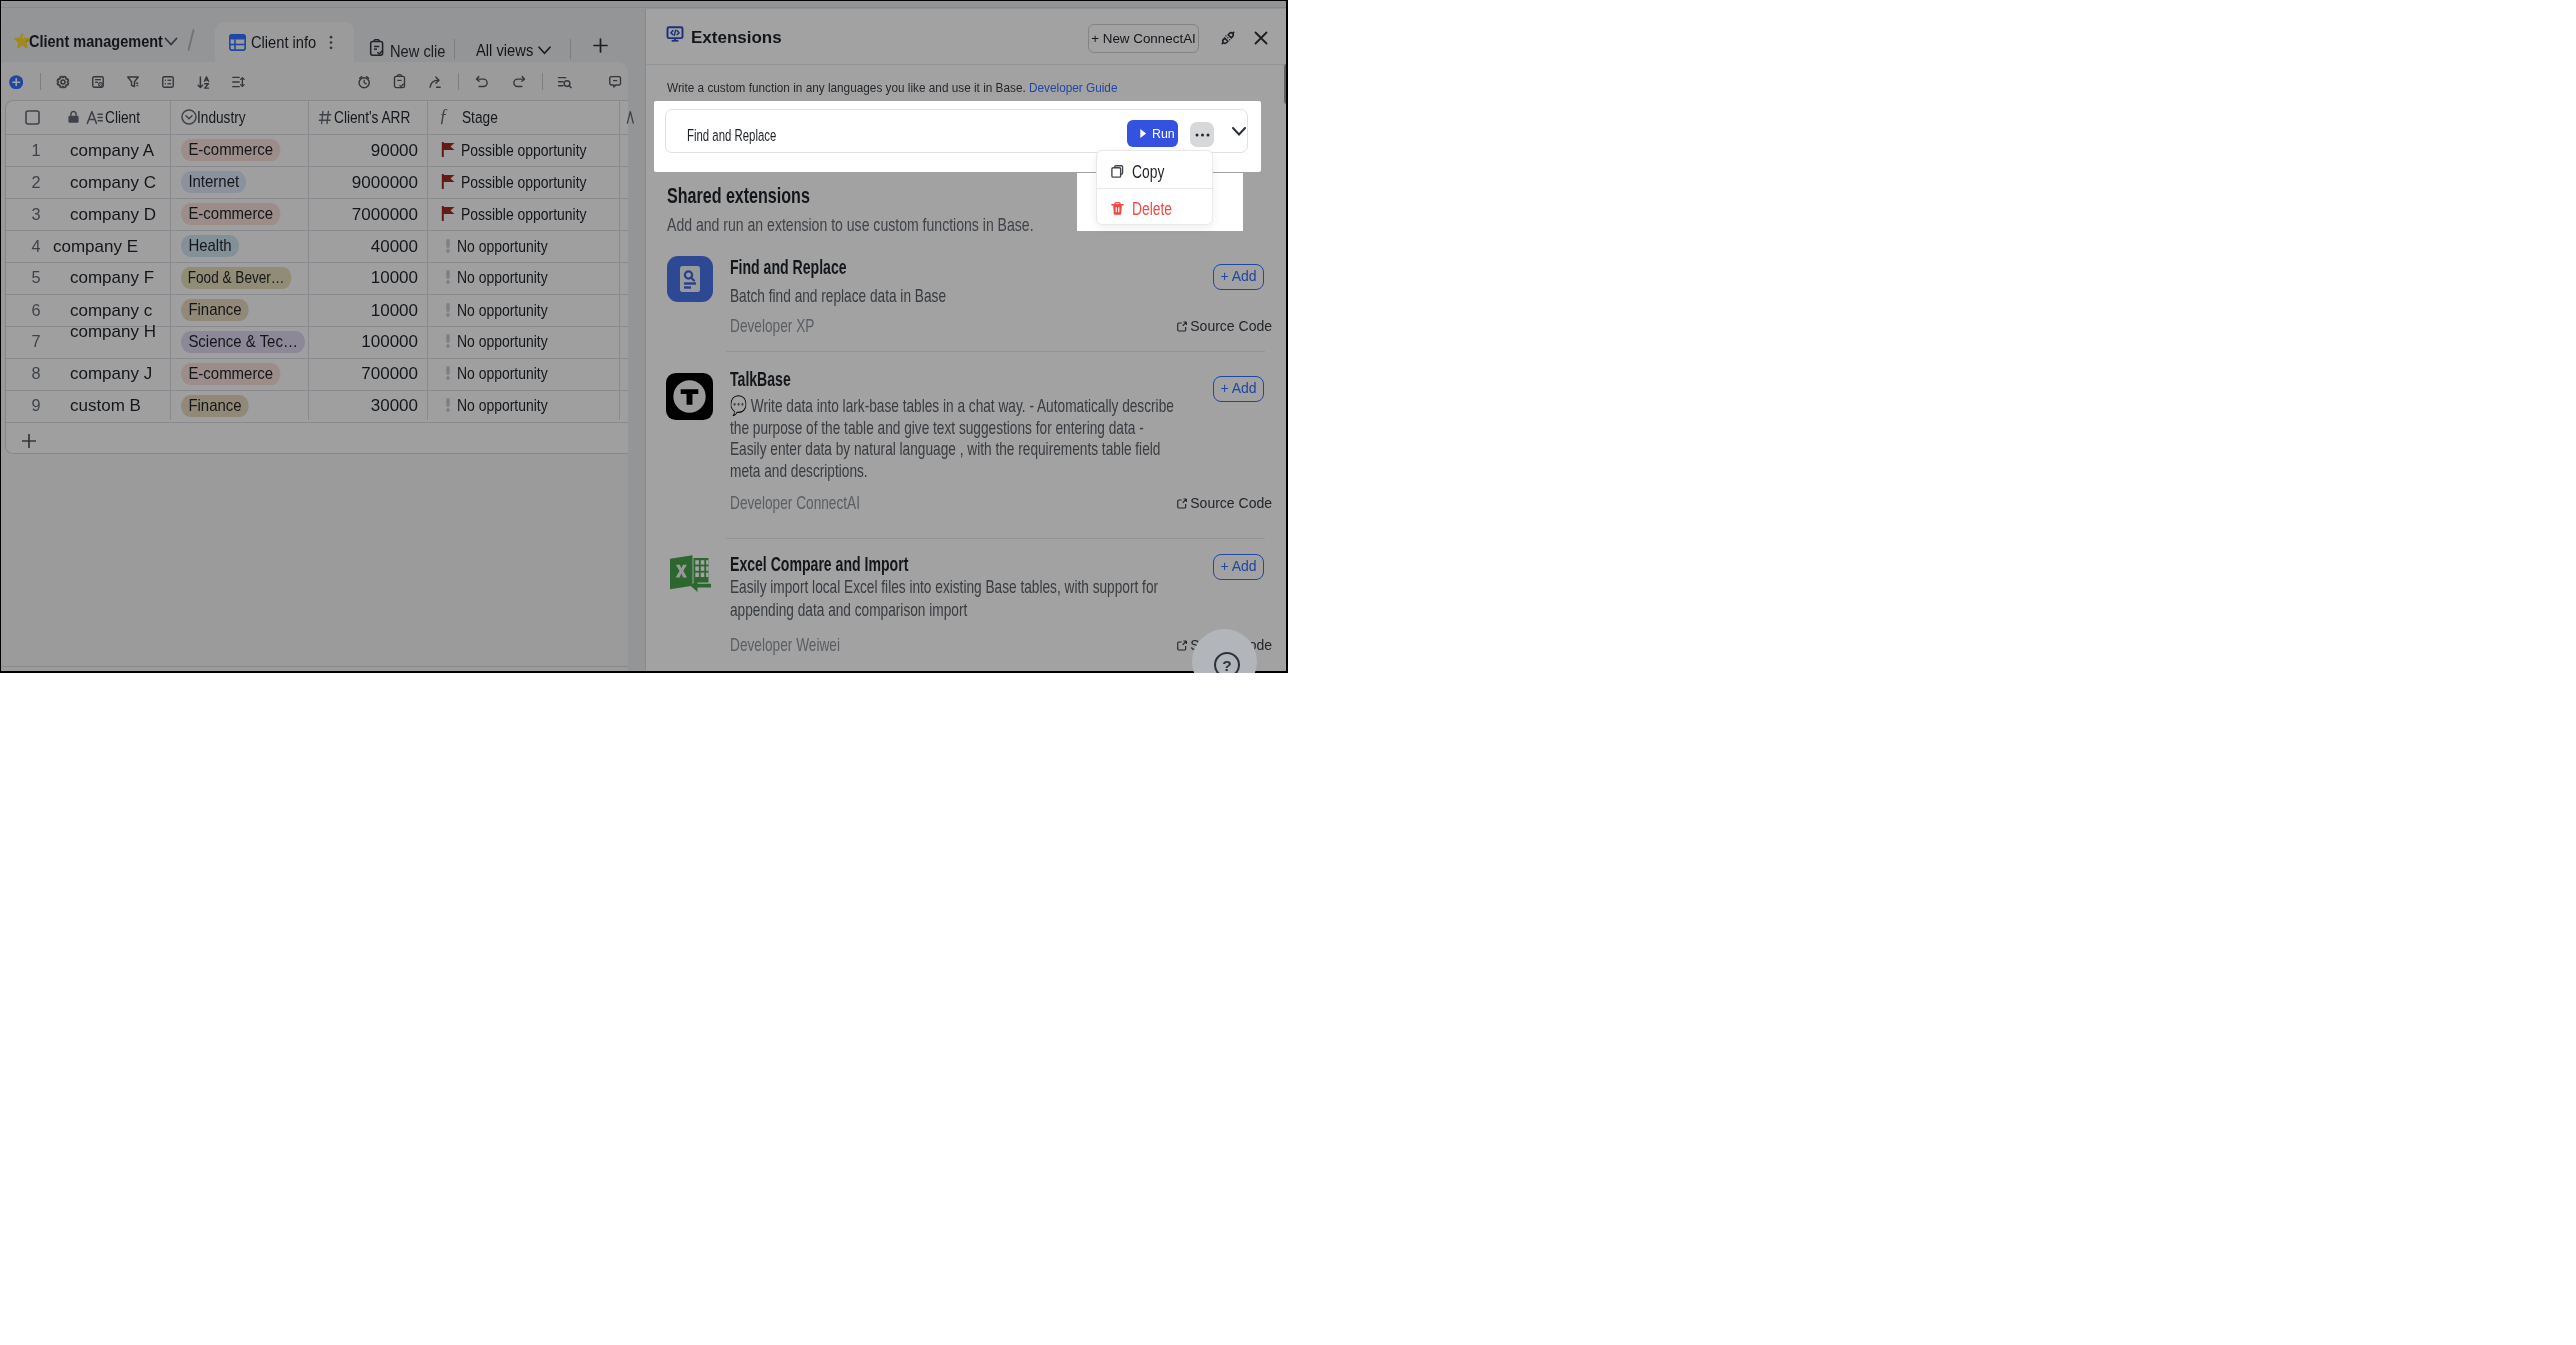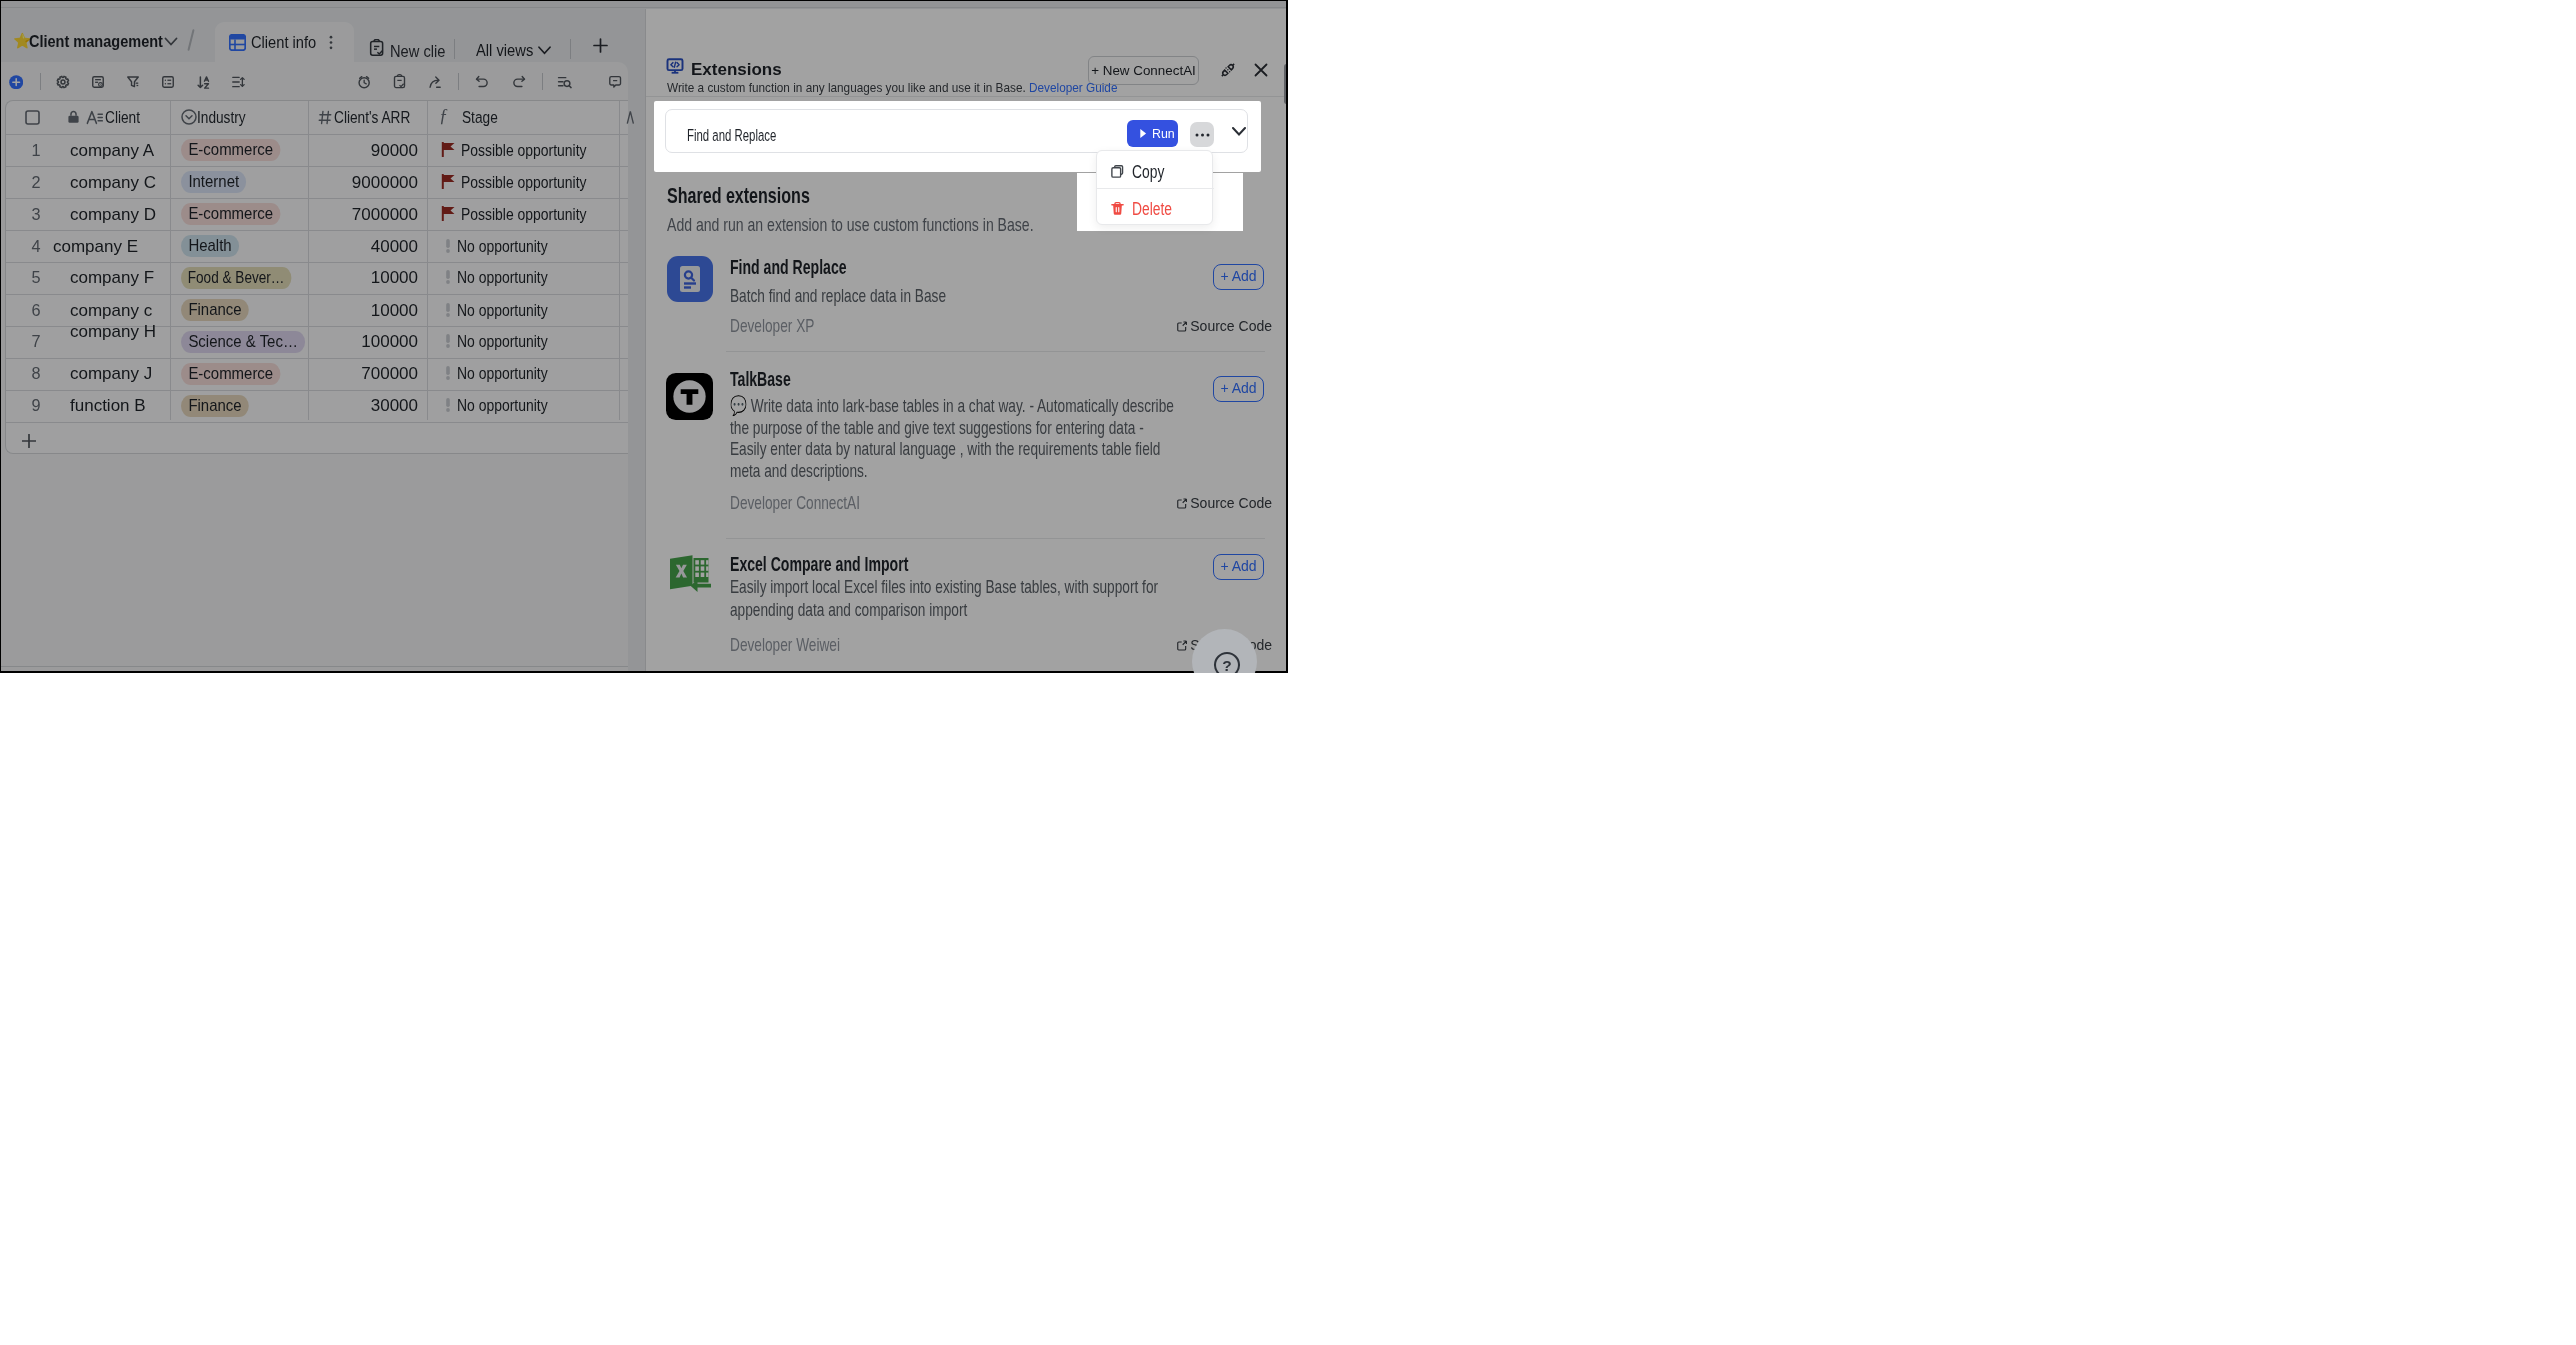--- a/index.html
+++ b/index.html
@@ -26,21 +26,21 @@
 .hline { position:absolute; left:0; width:100%; height:1px; background:#d8dade; }
 .vline { position:absolute; top:0; width:1px; height:320px; background:#d8dade; }
 .rownum { position:absolute; width:30px; text-align:center; font-size:16.3px; color:#646a73; }
 .cell { position:absolute; font-size:17px; color:#1f2329; }
 .num { position:absolute; width:107px; text-align:right; font-size:17px; color:#1f2329; }
 .pill { position:absolute; height:22px; line-height:22px; border-radius:11px; padding:0 8.4px; font-size:17px; color:#1f2329; transform:scaleX(0.88); transform-origin:0 0; white-space:nowrap; }
 .hdrtxt { position:absolute; font-size:16.3px; color:#252a31; transform:scaleX(0.84); transform-origin:0 0; white-space:nowrap; }
 .stagetxt { position:absolute; font-size:17px; color:#1f2329; transform:scaleX(0.82); transform-origin:0 0; white-space:nowrap; }
 
 #panel { position:absolute; left:644px; top:8.4px; width:644px; height:664px; background:#fff; border-left:1px solid #d8dadc; }
-#phead { position:absolute; left:0; top:0; width:100%; height:56px; border-bottom:1px solid #e8e9eb;margin-top:32px; }
+#phead { position:absolute; left:0; top:0; width:100%; height:56px; border-bottom:1px solid #e8e9eb; }
 #ptitle { position:absolute; left:45px; top:19px; font-size:17px; font-weight:600; color:#1f2329; }
 #newext { position:absolute; left:442px; top:14.3px; width:111px; height:29px; border:1px solid #cdd0d4; border-radius:6px; font-size:13.4px; color:#1f2329; text-align:center; line-height:28px; }
 #pdesc { position:absolute; left:21px; top:71px; font-size:13.4px; color:#3c4147; white-space:nowrap; transform:scaleX(0.88); transform-origin:0 0; }
 #pdesc a { color:#3370ff; text-decoration:none; }
 #shead { position:absolute; left:21px; top:174px; font-size:22px; font-weight:700; color:#1f2329; white-space:nowrap; transform:scaleX(0.73); transform-origin:0 0; }
 #ssub { position:absolute; left:21px; top:205px; font-size:19px; color:#646a73; white-space:nowrap; transform:scaleX(0.74); transform-origin:0 0; }
 .cardtitle { position:absolute; left:84px; font-size:19.3px; font-weight:700; color:#1f2329; white-space:nowrap; transform:scaleX(0.73); transform-origin:0 0; }
 .carddesc { position:absolute; left:84px; font-size:19px; color:#5a6067; line-height:21.5px; white-space:nowrap; transform:scaleX(0.72); transform-origin:0 0; }
 .devline { position:absolute; left:84px; font-size:19px; color:#8f959e; white-space:nowrap; transform:scaleX(0.72); transform-origin:0 0; }
 .addbtn { position:absolute; left:567px; width:51px; height:26px; border:1.5px solid #3370ff; border-radius:8px; color:#3370ff; font-size:14px; text-align:center; line-height:23px; }
@@ -260,21 +260,21 @@
         <div class="rownum" style="left:15px;top:295px">9</div>
 
         <div class="cell" style="left:64px;top:40px">company A</div>
         <div class="cell" style="left:64px;top:72px">company C</div>
         <div class="cell" style="left:64px;top:104px">company D</div>
         <div class="cell" style="left:47px;top:136px">company E</div>
         <div class="cell" style="left:64px;top:167px">company F</div>
         <div class="cell" style="left:64px;top:200px">company c</div>
         <div class="cell" style="left:64px;top:221px">company H</div>
         <div class="cell" style="left:64px;top:263px">company J</div>
-        <div class="cell" style="left:64px;top:295px">function B</div>
+        <div class="cell" style="left:64px;top:295px">custom B</div>
 
         <div class="pill" style="left:175px;top:38px;background:#f6dcda">E-commerce</div>
         <div class="pill" style="left:175px;top:70px;background:#dbe4f7">Internet</div>
         <div class="pill" style="left:175px;top:102px;background:#f6dcda">E-commerce</div>
         <div class="pill" style="left:175px;top:134px;background:#cfe3ee">Health</div>
         <div class="pill" style="left:175px;top:166px;background:#e3ddb9;transform:scaleX(0.8)">Food &amp; Bever…</div>
         <div class="pill" style="left:175px;top:198px;background:#e6d7bd">Finance</div>
         <div class="pill" style="left:175px;top:230px;background:#ded7ef">Science &amp; Tec…</div>
         <div class="pill" style="left:175px;top:262px;background:#f6dcda">E-commerce</div>
         <div class="pill" style="left:175px;top:294px;background:#e6d7bd">Finance</div>

